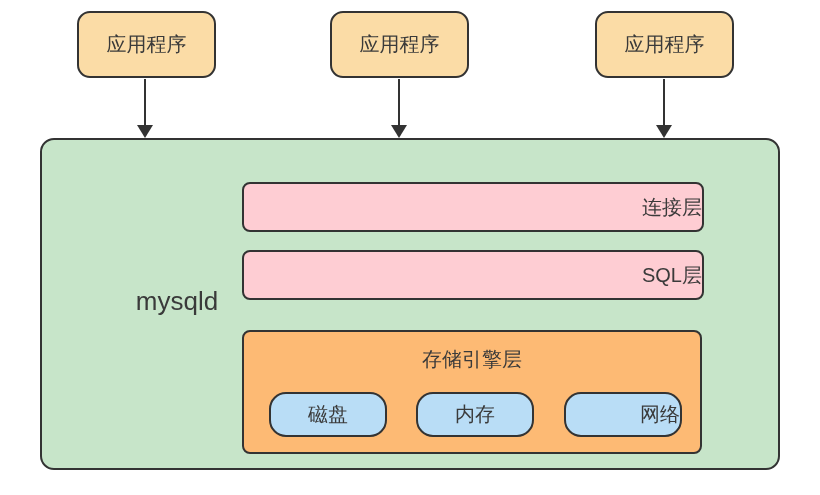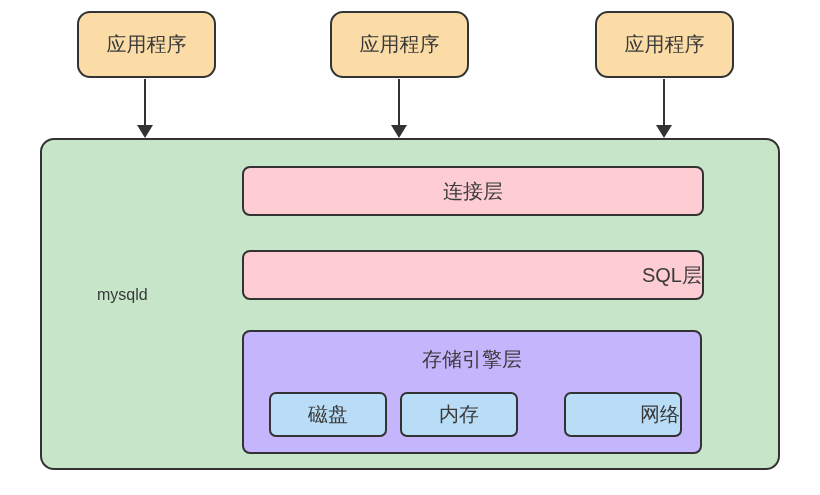--- a/index.html
+++ b/index.html
@@ -65,36 +65,36 @@
     height: 332px;
     background: #c7e5c9;
     border: 2.5px solid #333333;
     border-radius: 14px;
   }
   .server-label {
     position: absolute;
     left: 55px;
     top: 146px;
     width: 160px;
-    text-align: left;
-    font-size: 16px;
+    text-align: center;
+    font-size: 26px;
     color: #3a3a3a;
   }
   .layer {
     background: #fecdd3;
     left: 200px;
     width: 462px;
     height: 50px;
     border-width: 2.5px;
   }
-  .layer.l1 { top: 26px; }
+  .layer.l1 { top: 42px; justify-content: flex-end; }
   .layer.l2 { top: 110px; justify-content: flex-end; }
   .storage {
     position: absolute;
-    background: #c4b5fd;
+    background: #fdba74;
     left: 200px;
     top: 190px;
     width: 460px;
     height: 124px;
     border: 2.5px solid #333333;
     border-radius: 8px;
   }
   .storage-title {
     position: absolute;
     top: 14px;
@@ -103,24 +103,24 @@
     text-align: center;
     font-size: 20px;
     color: #3a3a3a;
   }
   .resource {
     background: #b9ddf6;
     top: 60px;
     width: 118px;
     height: 45px;
     border-width: 2.5px;
-    border-radius: 7px;
+    border-radius: 17px;
   }
   .resource.r1 { left: 25px; }
-  .resource.r2 { left: 156px; justify-content: center; }
+  .resource.r2 { left: 172px; justify-content: center; }
   .resource.r3 { left: 320px; justify-content: flex-end; }
 </style>
 </head>
 <body>
 
 <div class="canvas">
 
   <div class="box app-box b1">
     <span>应用程序</span>
   </div>

